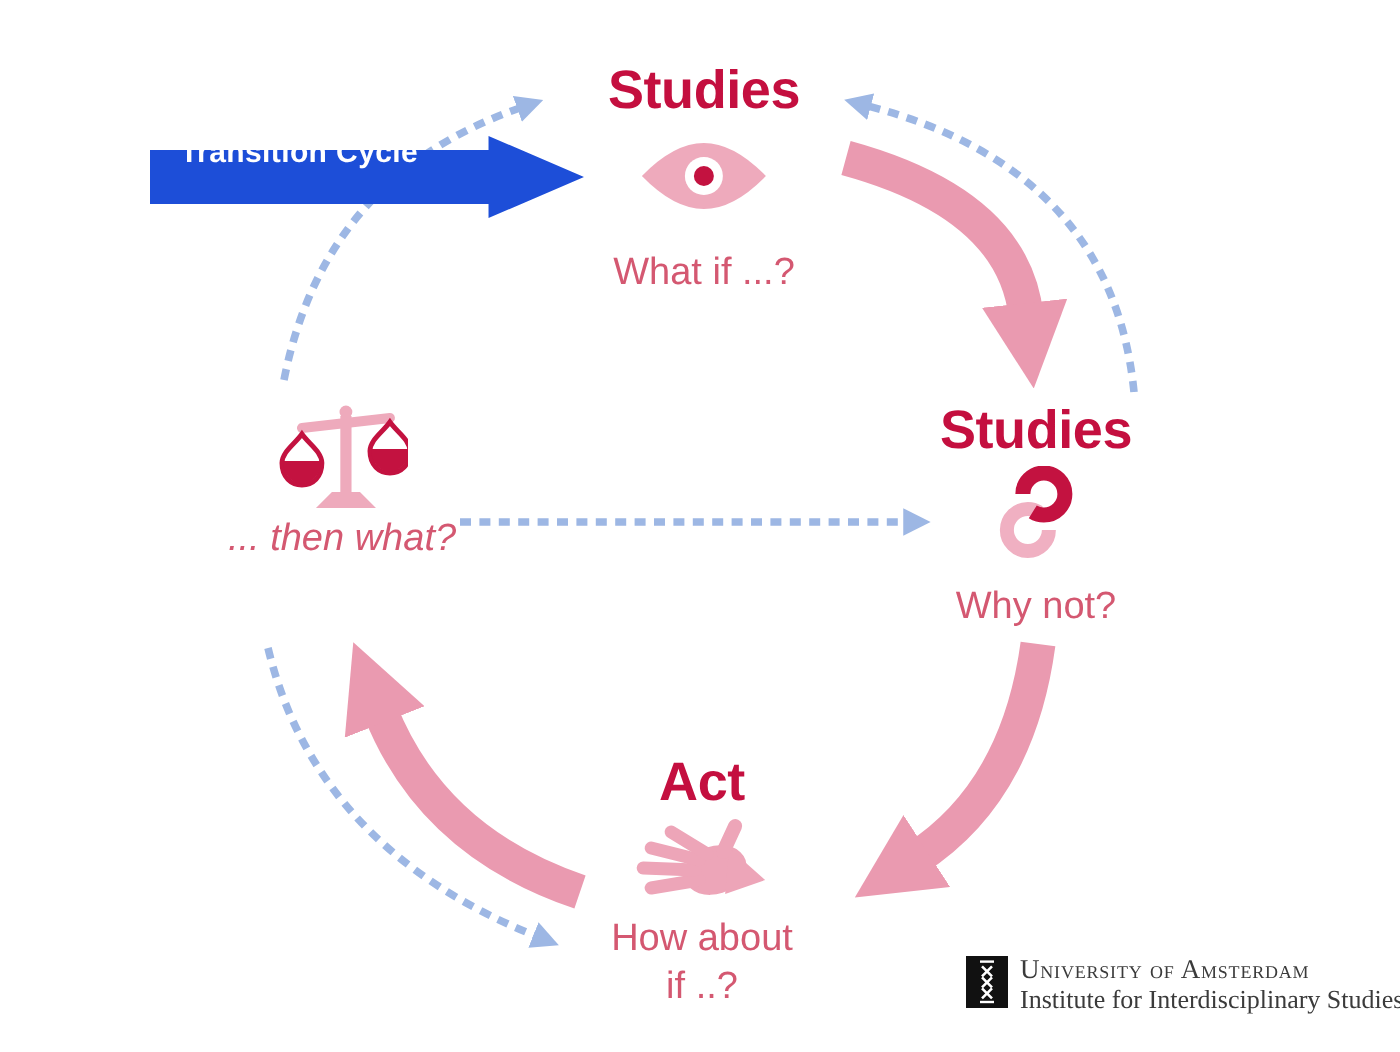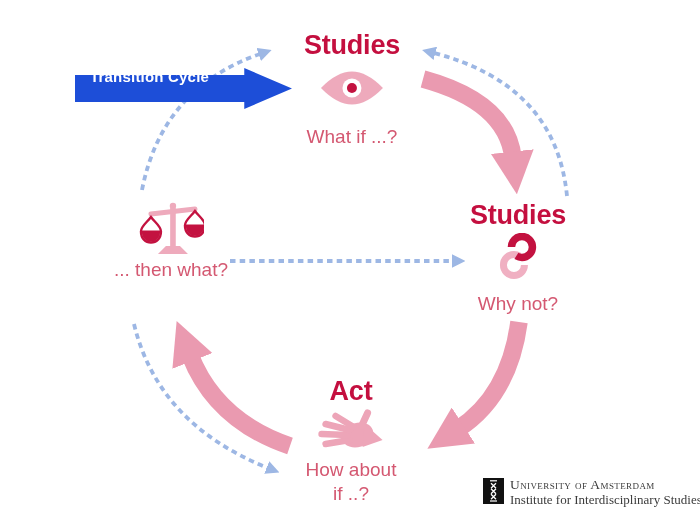--- a/index.html
+++ b/index.html
@@ -34,21 +34,21 @@
   .st-imagine .icon{margin-top:11px;}
   .st-imagine .stage-sub{margin-top:20px;}
   .st-connect{left:518px;top:200px;}
   .st-connect .icon{margin-top:3px;}
   .st-connect .stage-sub{margin-top:7px;}
   .st-act{left:351px;top:376px;}
   .st-act .icon{margin-top:2px;}
   .st-act .stage-sub{margin-top:0;}
   .st-assess{left:171px;top:200px;}
   .st-assess .icon{margin-top:2px;}
-  .st-assess .stage-sub{margin-top:0;}
+  .st-assess .stage-sub{margin-top:0;font-style:italic;}
   .footer{
     position:absolute;left:483px;top:478px;z-index:2;display:flex;
     align-items:flex-start;gap:6px;
   }
   .uva-mark{flex:0 0 auto;display:block;}
   .footer-text{display:flex;flex-direction:column;}
   .footer-org{
     font-family:"Liberation Serif",serif;font-variant:small-caps;
     font-size:13.5px;line-height:14px;color:#3b3b3b;letter-spacing:.4px;
     white-space:nowrap;

